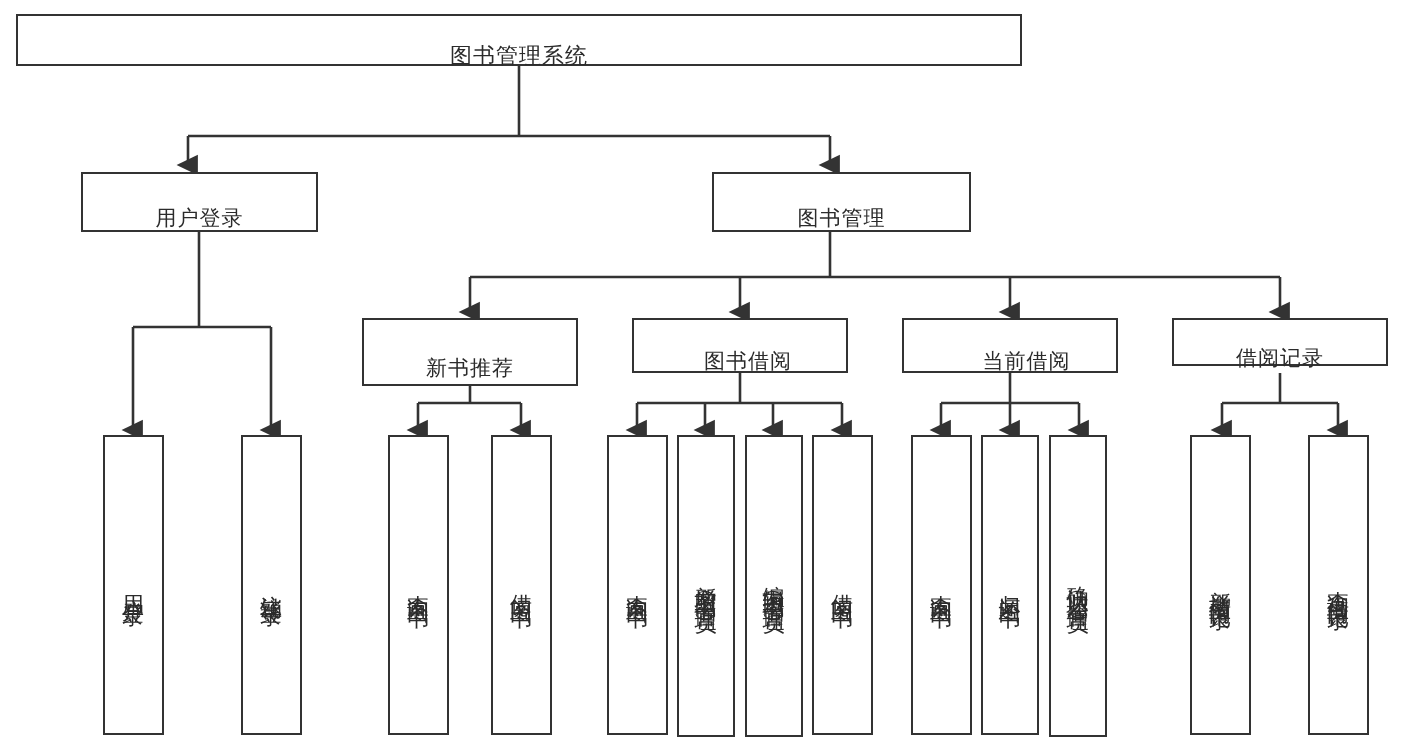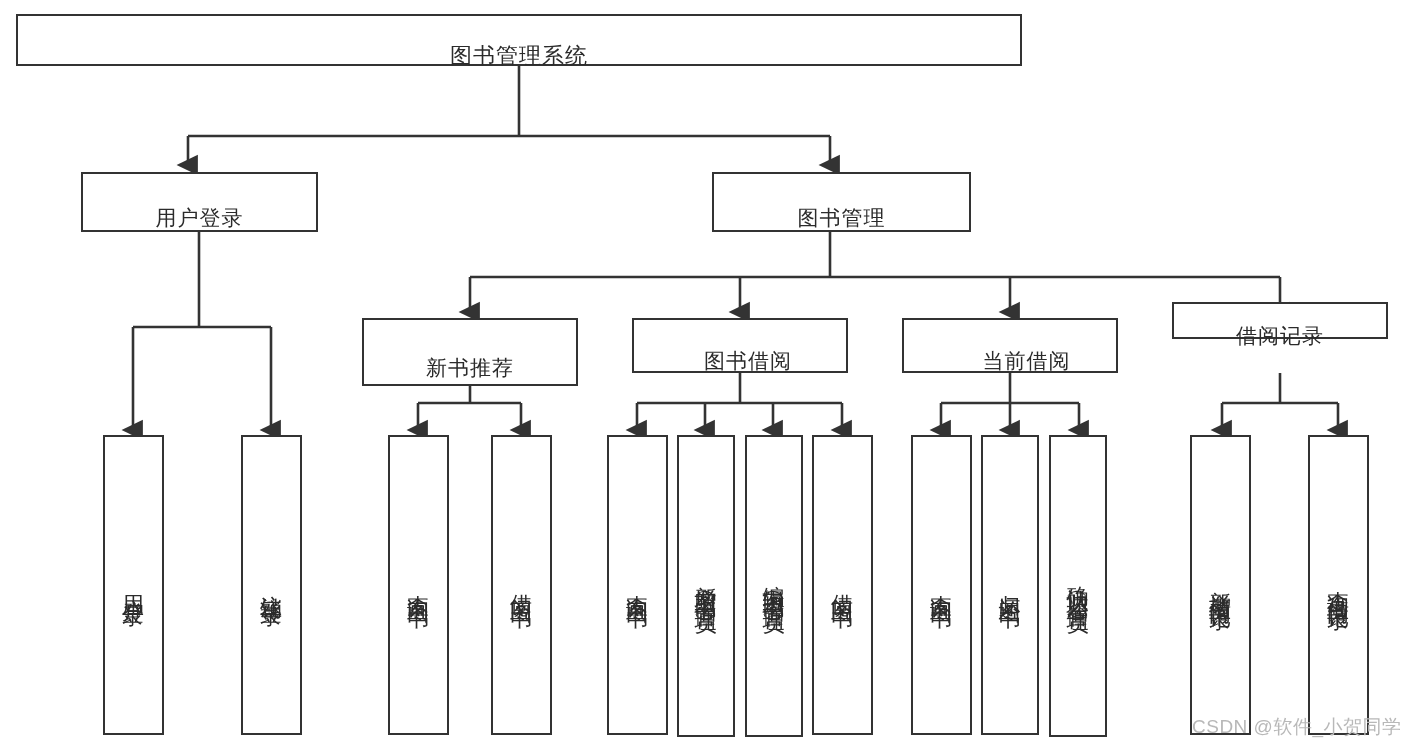--- a/index.html
+++ b/index.html
@@ -138,21 +138,21 @@
 
   <div class="node h-node" style="left:362px; top:318px; width:216px; height:68px;">
     <span class="node-label">新书推荐</span>
   </div>
   <div class="node h-node" style="left:632px; top:318px; width:216px; height:55px;padding-left:16px;">
     <span class="node-label">图书借阅</span>
   </div>
   <div class="node h-node" style="left:902px; top:318px; width:216px; height:55px;padding-left:33px;">
     <span class="node-label">当前借阅</span>
   </div>
-  <div class="node h-node" style="left:1172px; top:302px; width:216px; height:37px;">
+  <div class="node h-node" style="left:1172px; top:318px; width:216px; height:48px;">
     <span class="node-label">借阅记录</span>
   </div>
 
   <div class="node v-node" style="left:103px; top:435px; width:61px; height:300px;">
     <span class="node-label">用户登录</span>
   </div>
   <div class="node v-node" style="left:241px; top:435px; width:61px; height:300px;">
     <span class="node-label">注销登录</span>
   </div>
 
@@ -186,15 +186,14 @@
     <span class="node-label">确认归还（管理员）</span>
   </div>
 
   <div class="node v-node" style="left:1190px; top:435px; width:61px; height:300px;">
     <span class="node-label">新增借阅记录</span>
   </div>
   <div class="node v-node" style="left:1308px; top:435px; width:61px; height:300px;">
     <span class="node-label">查询借阅记录</span>
   </div>
 
-  <div class="watermark" style="left:1192px; top:714px;">CSDN @软件_小贺同学</div>
 
 </div>
 
 </body></html>

